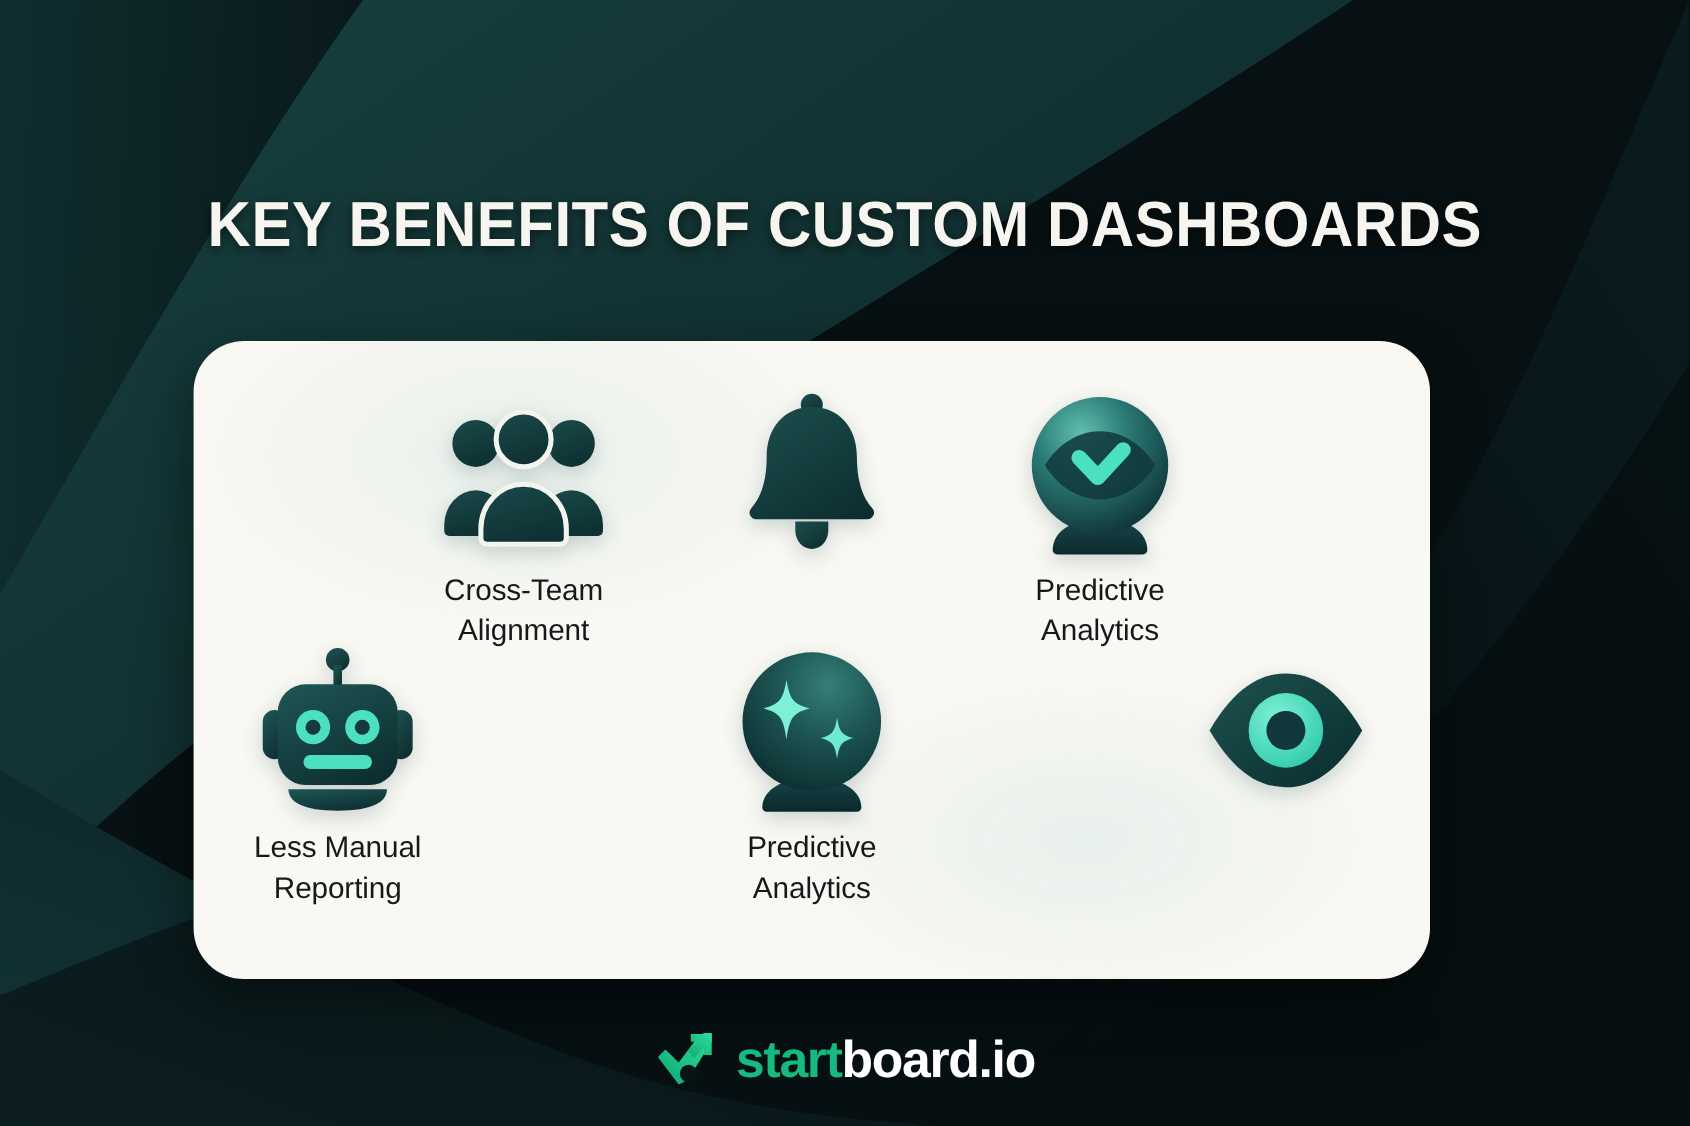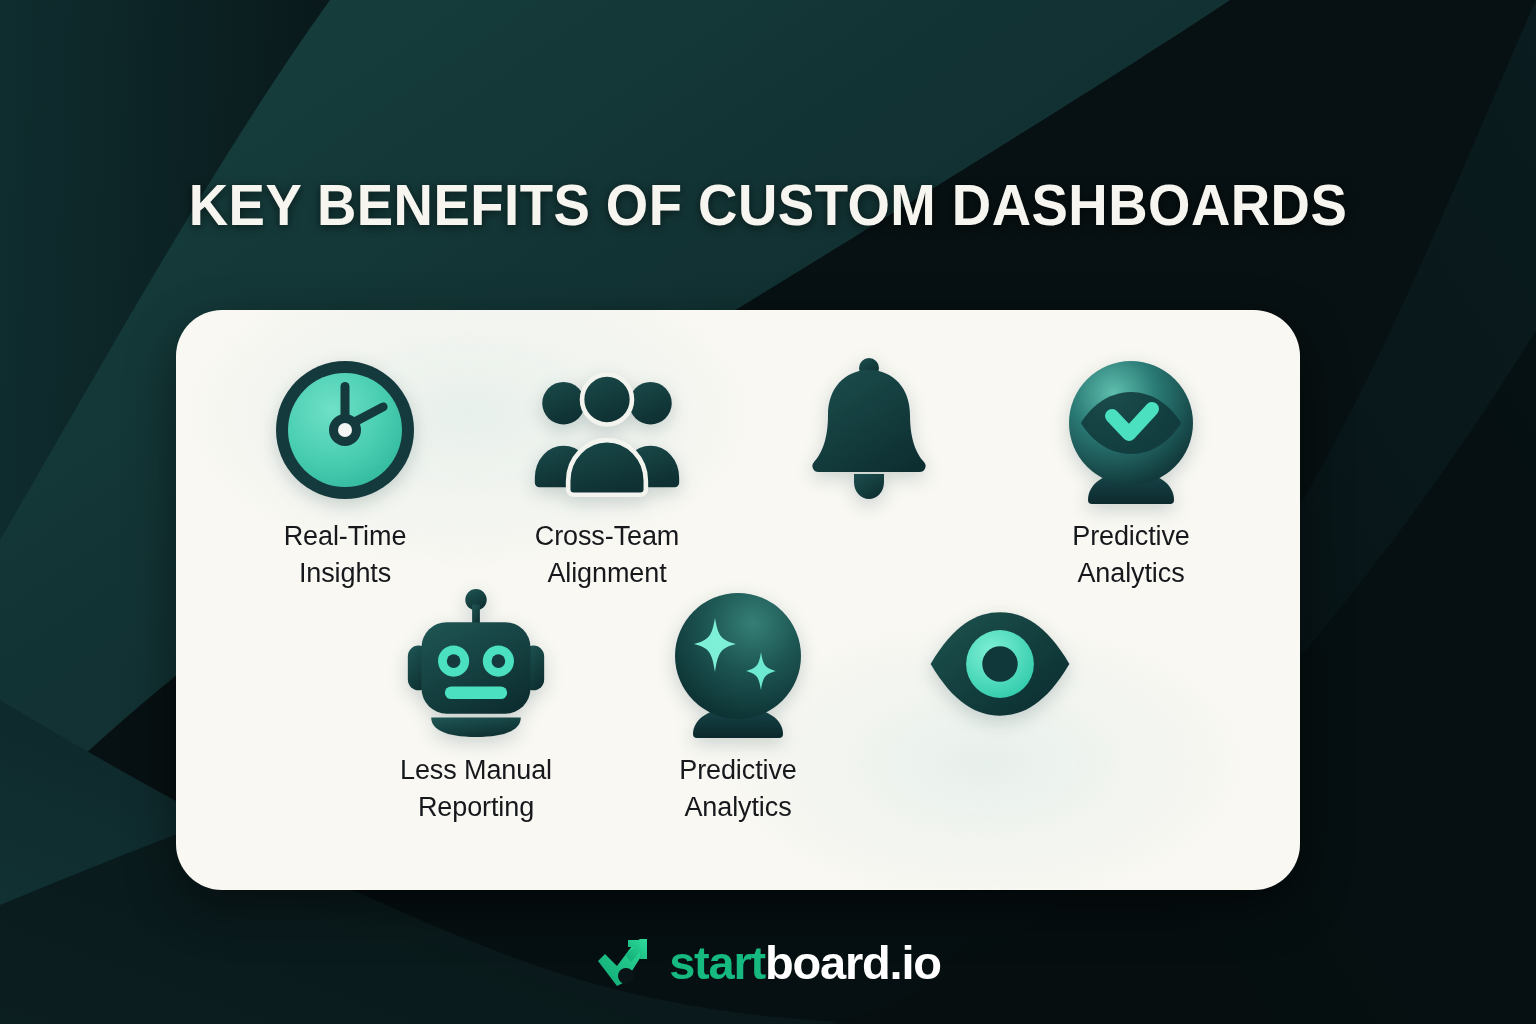--- a/index.html
+++ b/index.html
@@ -52,21 +52,21 @@
     content:"";
     position:absolute; inset:0;
     border-radius:46px;
     background:
       radial-gradient(ellipse 460px 250px at 26% 18%, rgba(210,230,226,.42), rgba(255,255,255,0) 62%),
       radial-gradient(ellipse 420px 230px at 72% 78%, rgba(205,228,224,.38), rgba(255,255,255,0) 62%);
     pointer-events:none;
   }
   .row { position:absolute; display:flex; }
   #row-1 { left:0; top:46px; width:1124px; justify-content:center; gap:0; }
-  #row-2 { left:0; top:280px; width:1124px; justify-content:center; gap:0; }
+  #row-2 { left:0; top:280px; width:1124px; justify-content:space-between; gap:0; }
   .benefit-item {
     width:262px;
     display:flex;
     flex-direction:column;
     align-items:center;
     position:relative;
     z-index:2;
   }
   .benefit-icon {
     height:148px;
@@ -142,41 +142,20 @@
     <path d="M1536,330 C1420,520 1250,740 1060,900 C980,966 900,1006 830,1024 L1536,1024 Z" fill="#050e10" opacity=".72"></path>
     <path d="M0,905 C180,830 400,745 640,700 C900,652 1180,640 1536,660 L1536,1024 L0,1024 Z" fill="#060f11" opacity=".6"></path>
   </svg>
 
   <h1 id="page-title">KEY BENEFITS OF CUSTOM DASHBOARDS</h1>
 
   <div id="benefits-card">
 
     <div class="row" id="row-1">
 
-      <div class="benefit-item">
-        <div class="benefit-icon">
-          <svg width="146" height="146" viewBox="0 0 146 146">
-            <defs>
-              <radialGradient id="clkFill" cx="38%" cy="32%" r="78%">
-                <stop offset="0%" stop-color="#6fe0c7"></stop>
-                <stop offset="60%" stop-color="#48cdb1"></stop>
-                <stop offset="100%" stop-color="#31b79c"></stop>
-              </radialGradient>
-            </defs>
-            <circle cx="73" cy="73" r="69" fill="#153a3d"></circle>
-            <circle cx="73" cy="73" r="57" fill="url(#clkFill)"></circle>
-            <rect x="68.5" y="25" width="9" height="52" rx="4.5" fill="#153a3d"></rect>
-            <rect x="70" y="66" width="52" height="9" rx="4.5" fill="#153a3d" transform="rotate(-28 73 73)"></rect>
-            <circle cx="73" cy="73" r="16" fill="#153a3d"></circle>
-            <circle cx="73" cy="73" r="7" fill="#f3f6f2"></circle>
-          </svg>
-        </div>
-        <div class="benefit-label">Real-Time
-Insights</div>
-      </div>
 
       <div class="benefit-item">
         <div class="benefit-icon">
           <svg width="160" height="146" viewBox="0 0 160 146">
             <defs>
               <linearGradient id="ppl" x1="0" y1="0" x2="0.4" y2="1">
                 <stop offset="0%" stop-color="#1a4a4a"></stop>
                 <stop offset="100%" stop-color="#0f3133"></stop>
               </linearGradient>
             </defs>

